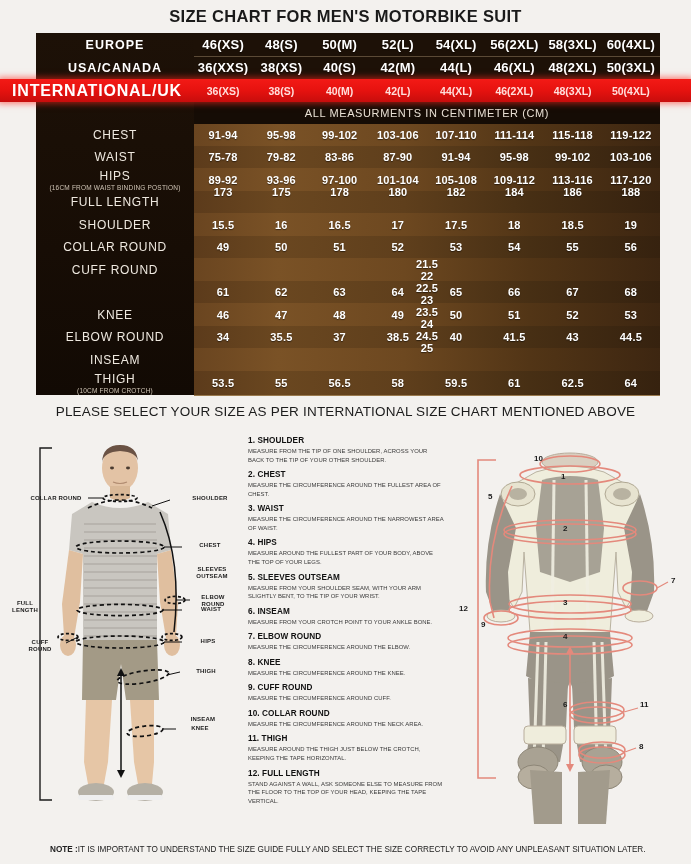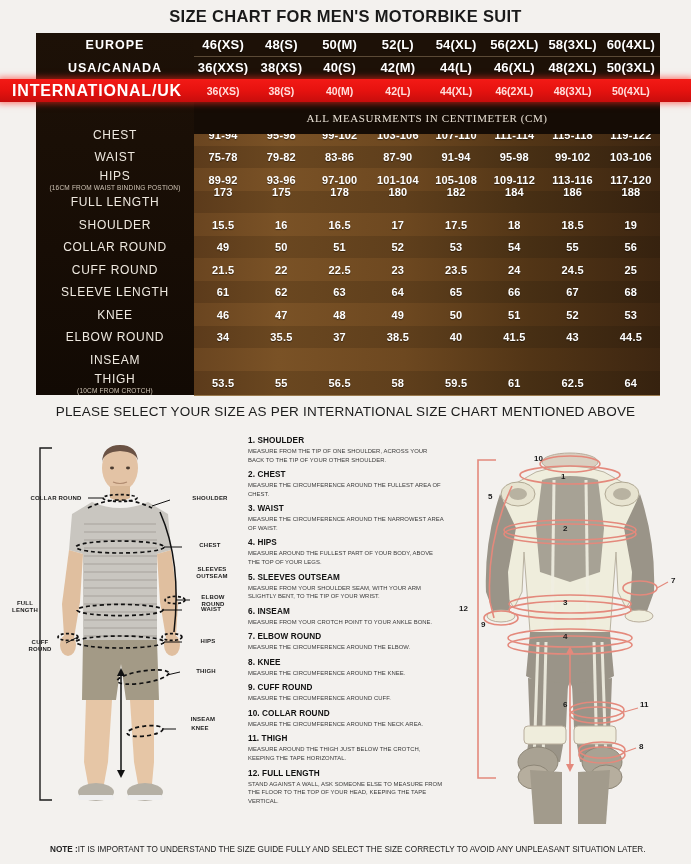--- a/index.html
+++ b/index.html
@@ -81,24 +81,24 @@
     width:194px;display:flex;align-items:center;justify-content:center;
     color:#fff;font-weight:bold;font-size:16px;letter-spacing:.8px;
   }
   .red-band .rb-cells{flex:1;display:flex;margin-right:31px;}
   .red-band .rb-cells .c{
     flex:1 1 0;display:flex;align-items:center;justify-content:center;
     color:#ffdedb;font-weight:bold;font-size:10.5px;
   }
 
   .cm-note{
-    position:absolute;left:158px;right:0;top:69px;height:32px;
+    position:absolute;left:158px;right:0;top:69px;height:22px;
     background:#150c05;
     display:flex;align-items:center;justify-content:center;
-    color:#e8e0d4;font-size:11px;letter-spacing:.6px;z-index:4;font-family:Liberation Serif, serif;
+    color:#e8e0d4;font-size:11px;letter-spacing:.6px;z-index:4;
   }
 
   
   .drow{
     position:absolute;left:158px;right:0;
     background:linear-gradient(90deg,#6a4520 0%,#7a5226 18%,#6d4820 45%,#523516 72%,#3d2611 100%);
     border-bottom:1px solid #9a7a4e;
     z-index:1;
   }
   .drow.alt{
@@ -232,23 +232,20 @@
       </div>
     <div class="rowlabel" style="top:180px;height:23px;">
         <span>SHOULDER</span>
       </div>
     <div class="rowlabel" style="top:203px;height:22px;">
         <span>COLLAR ROUND</span>
       </div>
     <div class="rowlabel" style="top:225px;height:23px;">
         <span>CUFF ROUND</span>
       </div>
-    <div class="rowlabel" style="top:248px;height:22px;">
-        <span>SLEEVE LENGTH</span>
-      </div>
     <div class="rowlabel" style="top:270px;height:23px;">
         <span>KNEE</span>
       </div>
     <div class="rowlabel" style="top:293px;height:22px;">
         <span>ELBOW ROUND</span>
       </div>
     <div class="rowlabel" style="top:315px;height:23px;">
         <span>INSEAM</span>
       </div>
     <div class="rowlabel" style="top:338px;height:24px;">
@@ -309,21 +306,21 @@
     <div class="cells" style="top:203px;height:22px;">
       <div class="c">49</div>
         <div class="c">50</div>
         <div class="c">51</div>
         <div class="c">52</div>
         <div class="c">53</div>
         <div class="c">54</div>
         <div class="c">55</div>
         <div class="c">56</div>
     </div>
-    <div class="cells" style="top:225px;height:23px;">
+    <div class="cells" style="top:225px;height:23px;flex-direction:column;">
       <div class="c">21.5</div>
         <div class="c">22</div>
         <div class="c">22.5</div>
         <div class="c">23</div>
         <div class="c">23.5</div>
         <div class="c">24</div>
         <div class="c">24.5</div>
         <div class="c">25</div>
     </div>
     <div class="cells" style="top:248px;height:22px;">

